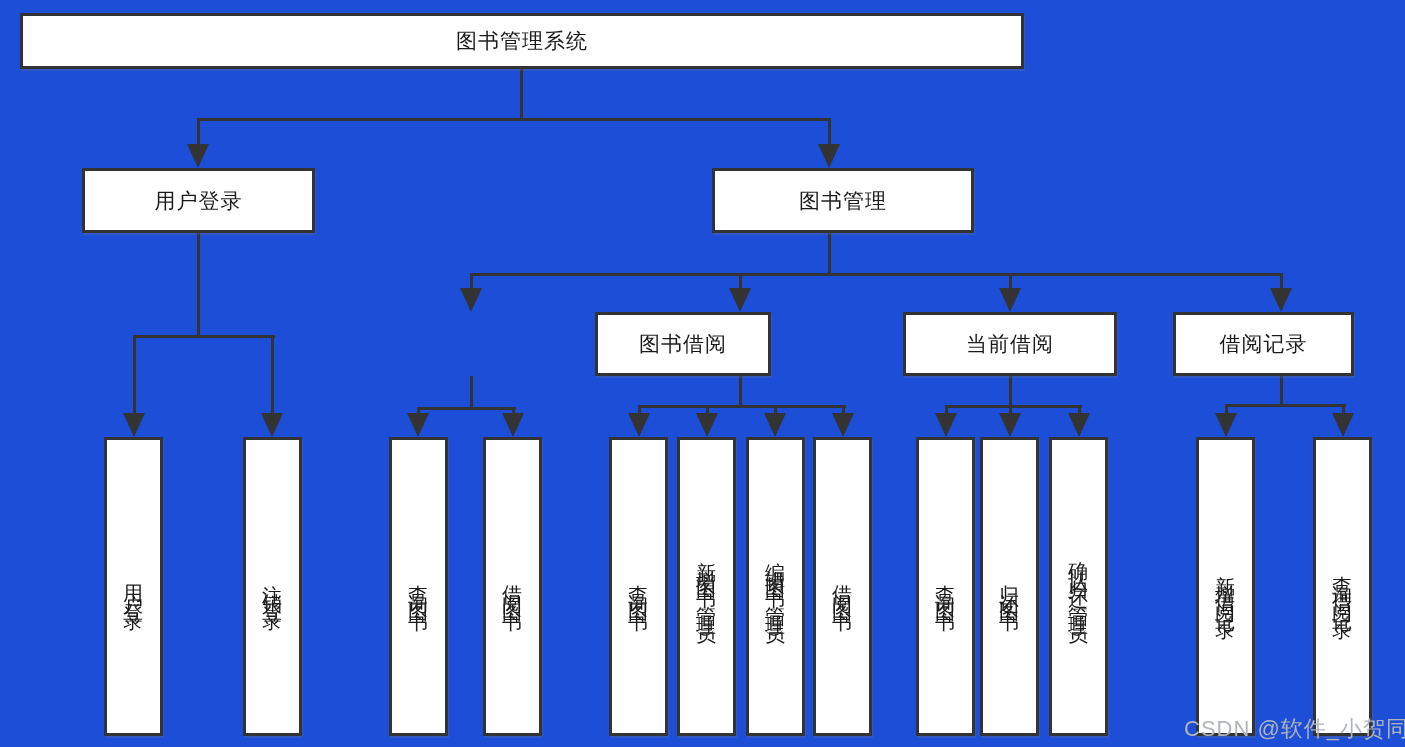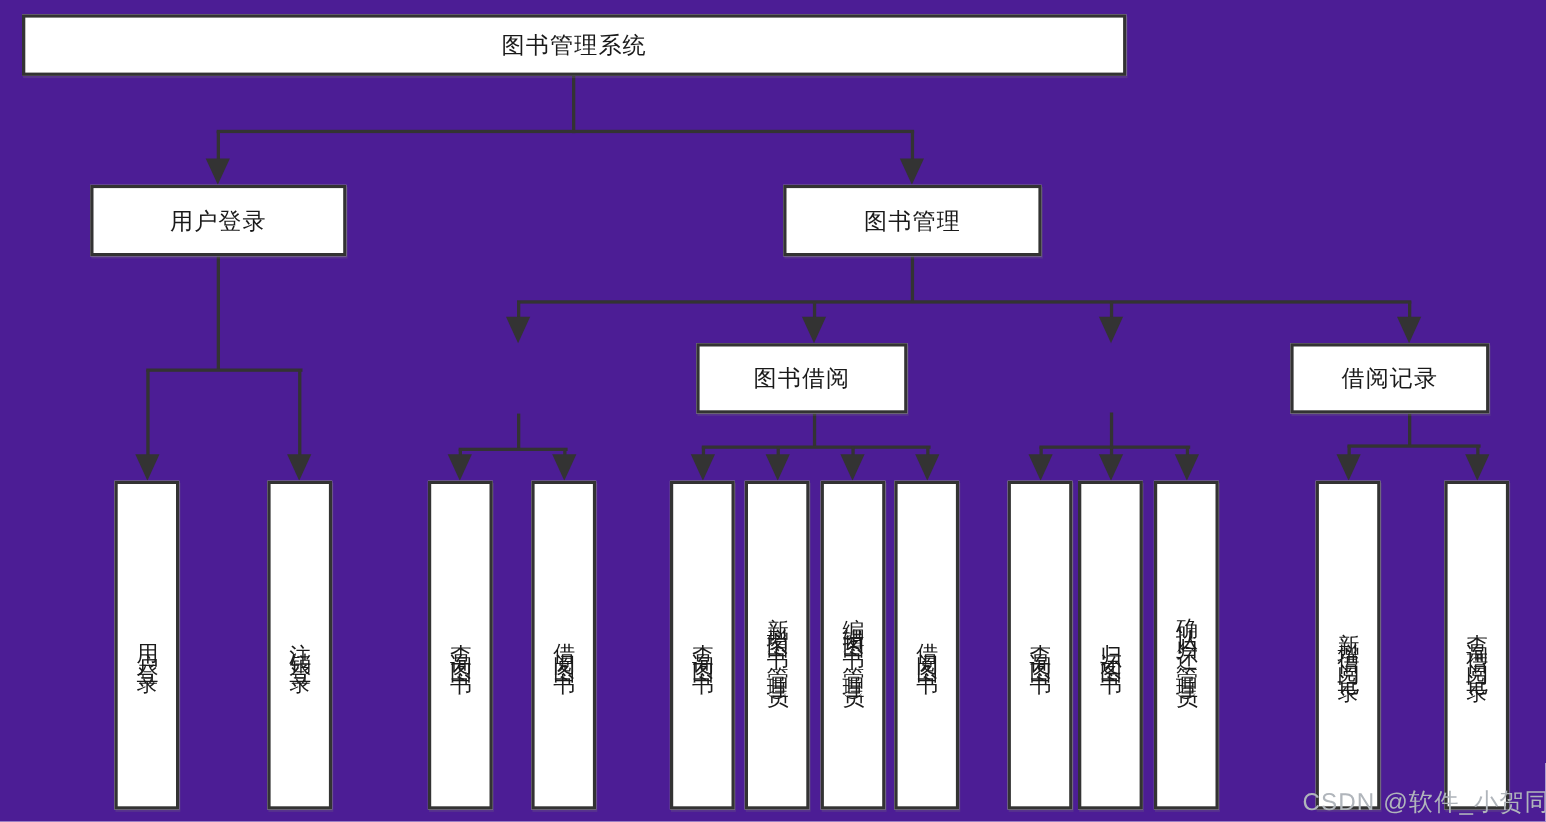--- a/index.html
+++ b/index.html
@@ -1,19 +1,19 @@
 <!DOCTYPE html>
 <html><head>
 <meta charset="utf-8">
 <style>
   html,body{margin:0;padding:0;background:#ffffff;}
   .canvas{
     position:relative;
     width:1405px;height:747px;
-    background:#4c1d95;
+    background:#1d4ed8;
     font-family:"Liberation Sans","DejaVu Sans",sans-serif;
     overflow:hidden;
   }
   .box{
     position:absolute;
     box-sizing:border-box;
     border:3px solid #333333;
     background:#ffffff;
     display:flex;align-items:center;justify-content:center;
     box-shadow:1px 2px 0 rgba(120,120,120,0.25);
@@ -104,26 +104,29 @@
   <div class="ln" style="left:1341.5px;top:405px;width:3px;height:10px"></div>
   <div class="ar" style="left:1332px;top:413px"></div>
 
   <div class="box" style="left:20px;top:13px;width:1004px;height:56px">
     <span class="hlabel">图书管理系统</span>
   </div>
 
   <div class="box" style="left:82px;top:168px;width:233px;height:65px">
     <span class="hlabel">用户登录</span>
   </div>
-  <div class="box" style="left:712px;top:168px;width:235px;height:65px">
+  <div class="box" style="left:712px;top:168px;width:262px;height:65px">
     <span class="hlabel">图书管理</span>
   </div>
 
-  <div class="box" style="left:633px;top:312px;width:192px;height:64px">
+  <div class="box" style="left:595px;top:312px;width:176px;height:64px">
     <span class="hlabel">图书借阅</span>
+  </div>
+  <div class="box" style="left:903px;top:312px;width:214px;height:64px">
+    <span class="hlabel">当前借阅</span>
   </div>
   <div class="box" style="left:1173px;top:312px;width:181px;height:64px">
     <span class="hlabel">借阅记录</span>
   </div>
 
   <div class="box" style="left:104px;top:437px;width:59px;height:299px">
     <span class="vtext">用户登录</span>
   </div>
   <div class="box" style="left:243px;top:437px;width:59px;height:299px">
     <span class="vtext">注销登录</span>

